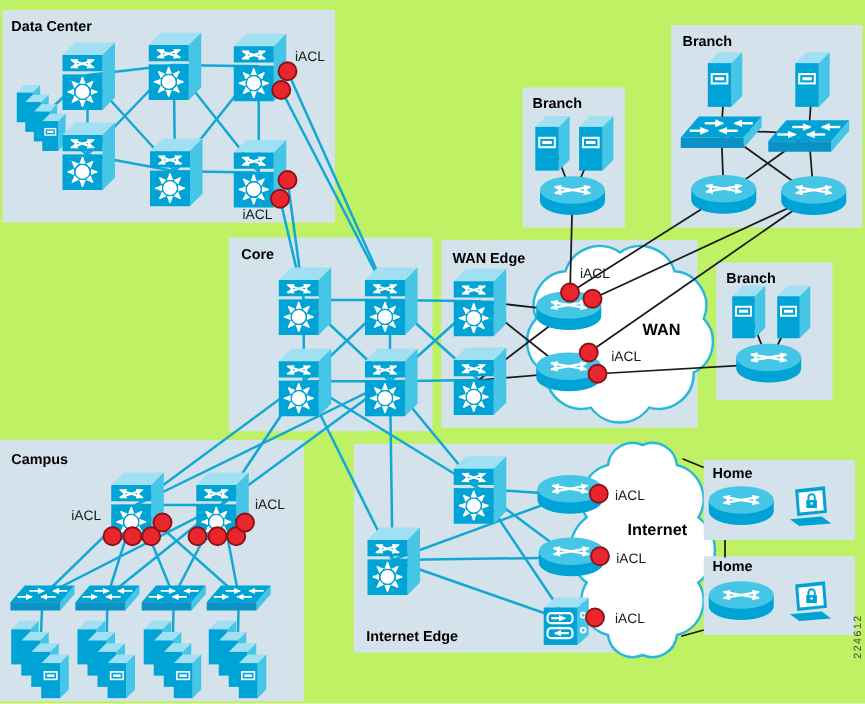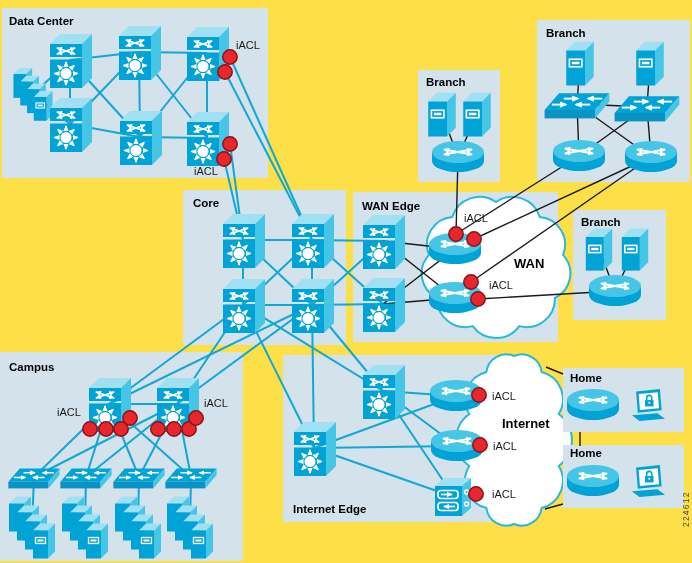--- a/index.html
+++ b/index.html
@@ -1,16 +1,16 @@
 <!DOCTYPE html>
 <html><head>
 <meta charset="utf-8">
 <style>
   html,body{margin:0;padding:0;background:#fff;}
-  .canvas{position:relative;width:692px;height:563px;background:#fde047;overflow:hidden;
+  .canvas{position:relative;width:692px;height:563px;background:#bef264;overflow:hidden;
           font-family:"Liberation Sans",sans-serif;}
   .canvas svg{display:block;}
   .canvas text{font-family:"Liberation Sans",sans-serif;}
 </style>
 </head>
 <body>
 
 <div class="canvas">
   <svg id="diagram" width="692" height="563" viewBox="0 0 692 563">
       <defs>

